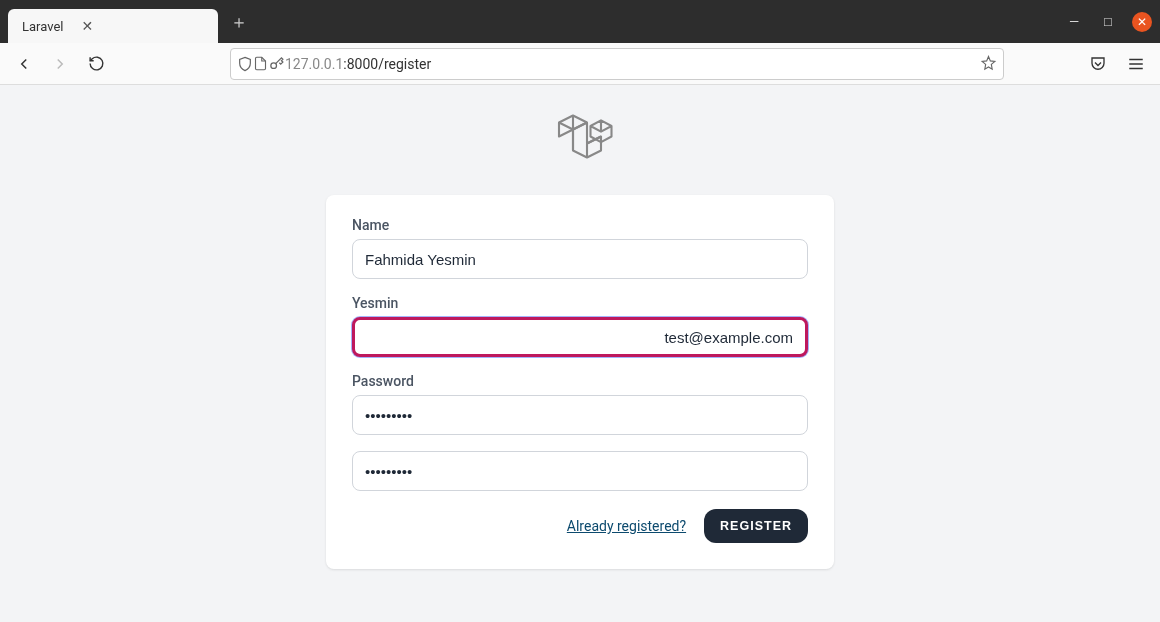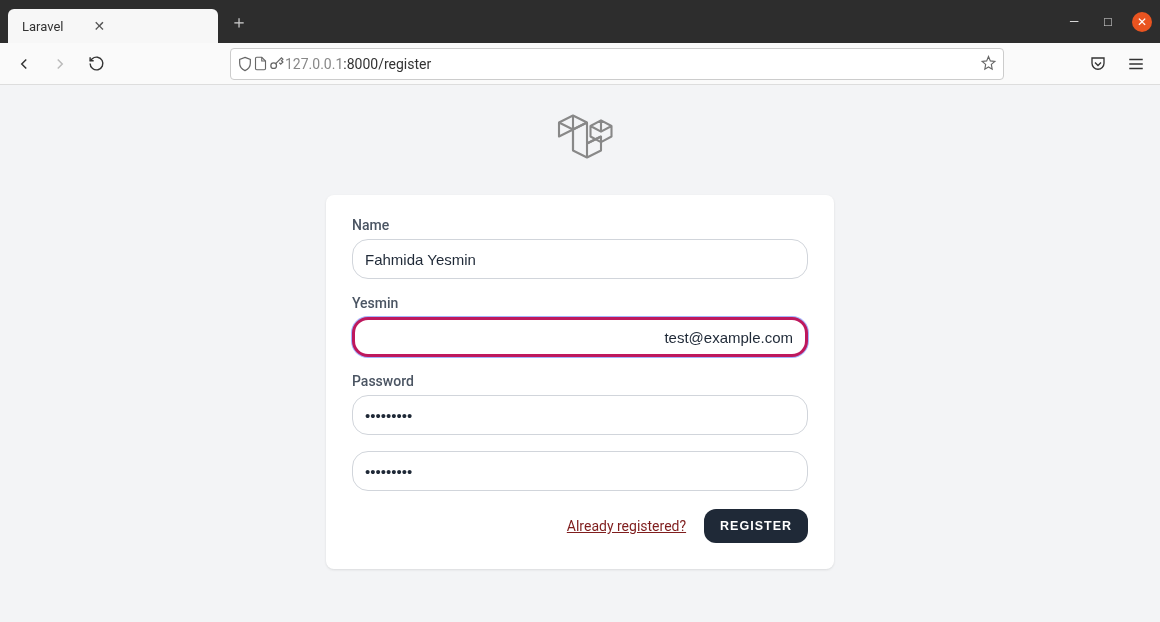--- a/index.html
+++ b/index.html
@@ -1,20 +1,20 @@
 <!DOCTYPE html>
 <html><head>
   <meta charset="utf-8">
   <style>
     * { margin: 0; padding: 0; box-sizing: border-box; }
     body { font-family: -apple-system, BlinkMacSystemFont, "Segoe UI", Roboto, Ubuntu, sans-serif; width: 1160px; height: 622px; overflow: hidden; }
 
     
     .titlebar { height: 43px; background: #2d2d2d; display: flex; align-items: center; padding: 0 8px; position: relative; }
-    .tab { background: #f7f7f7; height: 34px; margin-top: 9px; border-radius: 6px 6px 0 0; display: flex; align-items: center; padding: 0 10px 0 14px; gap: 28px; min-width: 210px; }
+    .tab { background: #f7f7f7; height: 34px; margin-top: 9px; border-radius: 6px 6px 0 0; display: flex; align-items: center; padding: 0 10px 0 14px; gap: 16px; min-width: 210px; }
     .tab-title { font-size: 13px; color: #333; }
     .tab-close { width: 16px; height: 16px; display: flex; align-items: center; justify-content: center; color: #555; cursor: pointer; font-size: 14px; }
     .new-tab { color: #ccc; margin-left: 12px; font-size: 18px; cursor: pointer; }
     .win-controls { position: absolute; right: 8px; display: flex; gap: 14px; align-items: center; }
     .win-btn { color: #ddd; font-size: 13px; cursor: pointer; display: flex; align-items: center; justify-content: center; width: 20px; height: 20px; }
     .win-close { background: #e95420; border-radius: 50%; color: #fff; font-size: 12px; }
 
     .toolbar { height: 42px; background: #fafafa; border-bottom: 1px solid #ddd; display: flex; align-items: center; padding: 0 12px; gap: 12px; }
     .nav-btn { width: 24px; height: 24px; display: flex; align-items: center; justify-content: center; color: #333; cursor: pointer; }
     .nav-btn.disabled { color: #bbb; }
@@ -24,24 +24,24 @@
     .url-text { font-size: 14px; color: #333; flex: 1; }
     .url-host { color: #888; }
     .toolbar-right { display: flex; gap: 14px; align-items: center; color: #444; }
 
     
     .viewport { height: calc(622px - 43px - 42px); background: #f3f4f6; overflow: auto; padding-top: 20px; display: flex; flex-direction: column; align-items: center; }
     .logo { width: 70px; height: 70px; color: #888; margin-bottom: 20px; }
     .card { background: #fff; width: 508px; border-radius: 8px; box-shadow: 0 1px 3px rgba(0,0,0,0.07), 0 1px 2px rgba(0,0,0,.04); padding: 22px 26px 26px; }
     .field { margin-bottom: 16px; }
     .field label { display: block; font-size: 14px; color: #4b5563; margin-bottom: 6px; font-weight: 500; }
-    .field input { width: 100%; height: 40px; border: 1px solid #d1d5db; border-radius: 16px; padding: 0 12px; font-size: 15px; color: #1f2937; background: #fff; }
+    .field input { width: 100%; height: 40px; border: 1px solid #d1d5db; border-radius: 8px; padding: 0 12px; font-size: 15px; color: #1f2937; background: #fff; }
     .field input.focused { border: 3px solid #be185d; box-shadow: 0 0 0 1px #a5b4fc; outline: none; text-align: right; }
     .actions { display: flex; justify-content: flex-end; align-items: center; gap: 18px; margin-top: 18px; }
-    .link { font-size: 14px; color: #7f1d1d; text-decoration: underline; cursor: pointer; }
+    .link { font-size: 14px; color: #0c4a6e; text-decoration: underline; cursor: pointer; }
     .submit-btn { background: #1f2937; color: #fff; border: none; border-radius: 12px; padding: 10px 16px; font-size: 12.5px; font-weight: 600; letter-spacing: 0.08em; cursor: pointer; text-transform: uppercase; }
   </style>
 </head>
 <body>
 
 <div class="titlebar">
   <div class="tab">
     <span class="tab-title">Laravel</span>
     <span class="tab-close">✕</span>
   </div>

